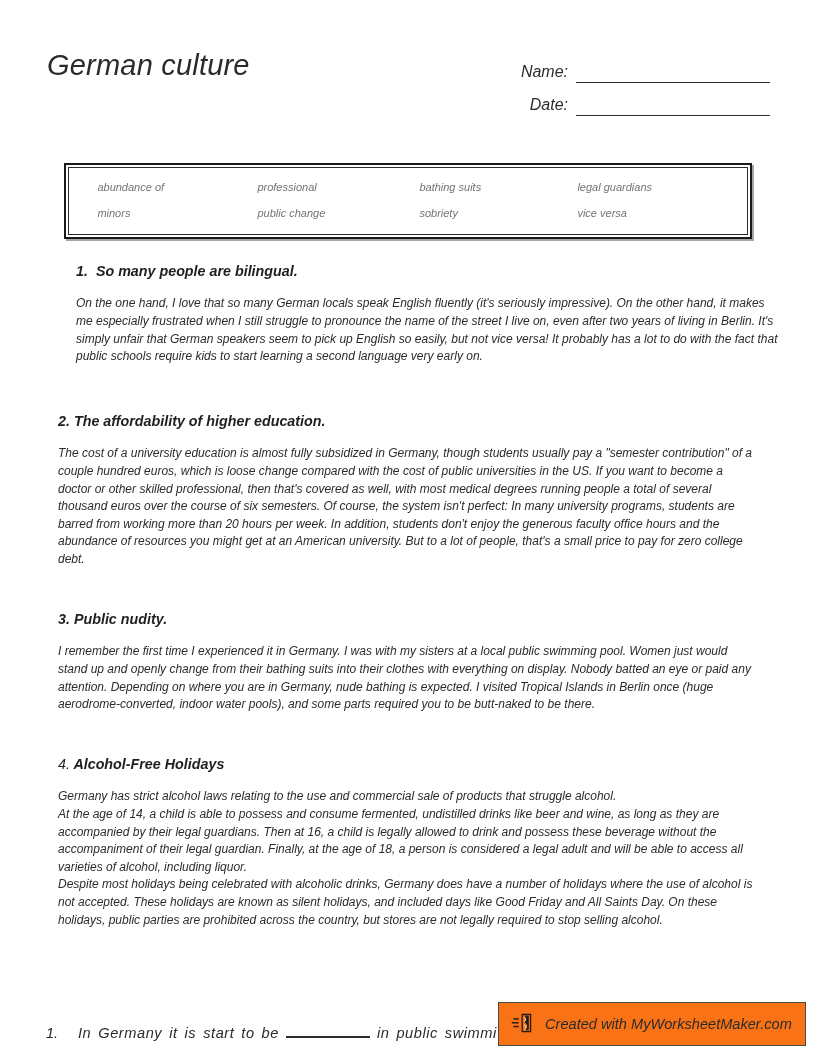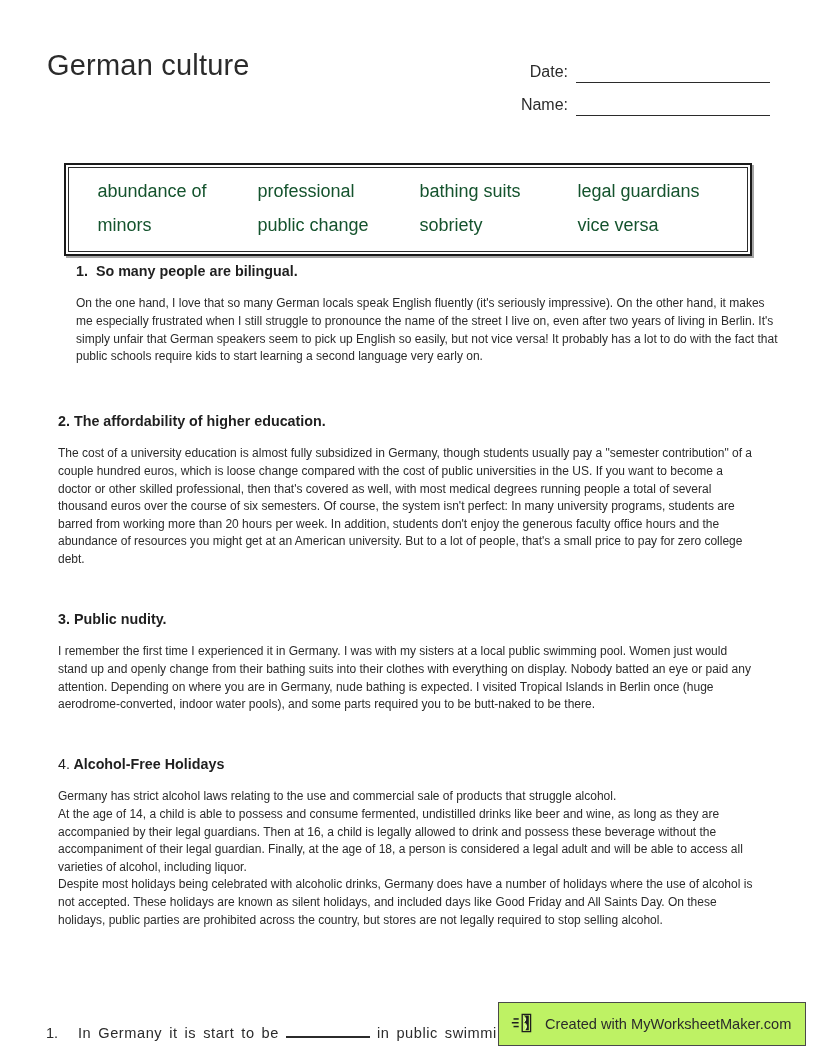--- a/index.html
+++ b/index.html
@@ -15,20 +15,21 @@
     overflow: hidden;
     font-family: "Liberation Sans", "DejaVu Sans", sans-serif;
     color: #231f20;
     -webkit-font-smoothing: antialiased;
   }
 
   .page {
     position: relative;
     width: 816px;
     height: 1056px;
+    font-style: italic;
   }
 
   
   .header {
     position: absolute;
     left: 0;
     top: 0;
     width: 816px;
     height: 140px;
   }
@@ -86,22 +87,22 @@
     padding: 13px 0 14px 0;
   }
   .wordbank-grid {
     display: grid;
     grid-template-columns: 160px 162px 158px 1fr;
     row-gap: 12px;
     padding-left: 28px;
     padding-right: 10px;
   }
   .wordbank-item {
-    font-size: 18px;
-    color: #14532d;
+    font-size: 11px;
+    color: #737373;
     line-height: 1.2;
     white-space: nowrap;
   }
 
   
   .content {
     position: absolute;
     left: 58px;
     top: 262px;
     width: 700px;
@@ -167,21 +168,21 @@
     height: 13px;
   }
 
   
   .watermark {
     position: absolute;
     left: 498px;
     top: 1002px;
     width: 308px;
     height: 44px;
-    background: #bef264;
+    background: #f97316;
     border: 1.4px solid #4a4a4a;
     display: flex;
     align-items: center;
     padding-left: 12px;
     box-sizing: border-box;
   }
   .watermark-logo {
     width: 26px;
     height: 26px;
     flex: 0 0 26px;
@@ -197,25 +198,25 @@
 </head>
 <body>
 
 <div class="page">
 
   <div class="header">
     <div class="worksheet-title">German culture</div>
 
     <div class="meta-fields">
       <div class="meta-row">
+        <span class="meta-label">Name:</span>
+        <span class="meta-line"></span>
+      </div>
+      <div class="meta-row">
         <span class="meta-label">Date:</span>
-        <span class="meta-line"></span>
-      </div>
-      <div class="meta-row">
-        <span class="meta-label">Name:</span>
         <span class="meta-line"></span>
       </div>
     </div>
   </div>
 
   <div class="wordbank-wrap">
     <div class="wordbank">
       <div class="wordbank-inner">
         <div class="wordbank-grid">
           <div class="wordbank-item">abundance of</div>

